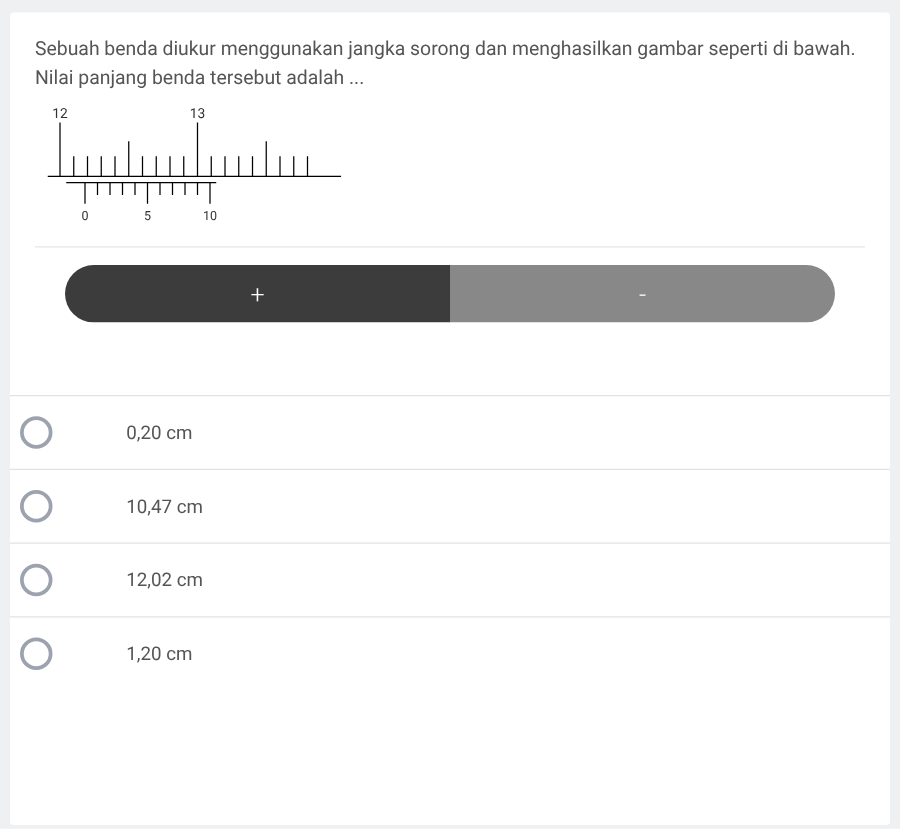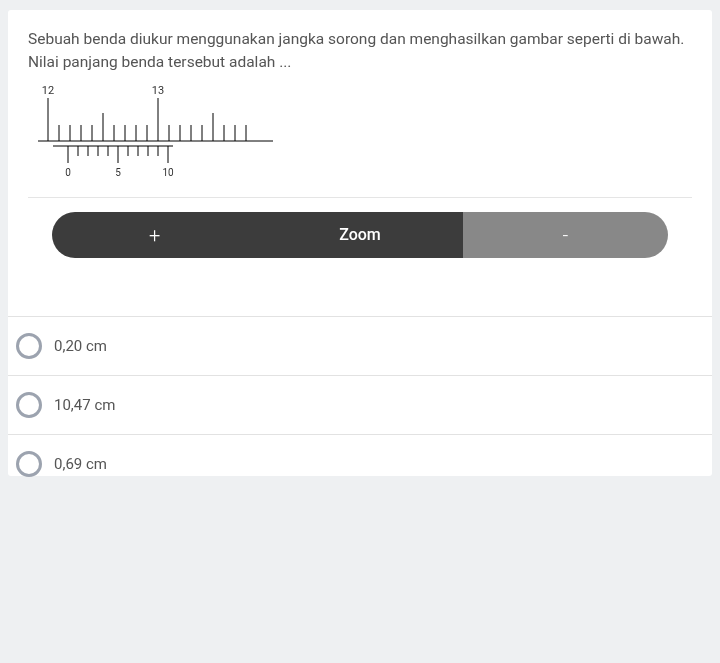--- a/index.html
+++ b/index.html
@@ -8,21 +8,21 @@
     background: #eef0f2;
     width: 720px;
     height: 663px;
     overflow: hidden;
   }
   .card {
     background: #fff;
     margin: 10px 8px 0 8px;
     padding: 18px 20px 0 20px;
     border-radius: 3px;
-    height: 466px;
+    height: 650px;
   }
   .question {
     color: #555;
     font-size: 15.5px;
     line-height: 1.5;
     margin-bottom: 8px;
   }
   .vernier {
     width: 235px;
     height: 108px;
@@ -54,20 +54,21 @@
   .zoom-plus { background: #3c3c3c; }
   .zoom-label { background: #3c3c3c; cursor: default; }
   .zoom-minus { background: #888; }
   .options { margin: 0 -20px; }
   .option {
     display: flex;
     align-items: center;
     padding: 16px 8px;
     border-top: 1px solid #e2e2e2;
     cursor: pointer;
+    gap: 47px;
   }
   .radio {
     width: 26px;
     height: 26px;
     border: 3px solid #9ca3af;
     border-radius: 50%;
     margin-right: 12px;
     flex-shrink: 0;
   }
   .option-text {
@@ -126,31 +127,34 @@
     </g>
     <text x="30" y="93" font-size="10" fill="#333" text-anchor="middle">0</text>
     <text x="80" y="93" font-size="10" fill="#333" text-anchor="middle">5</text>
     <text x="130" y="93" font-size="10" fill="#333" text-anchor="middle">10</text>
   </svg>
 
   <hr class="divider">
 
   <div class="zoom-bar">
     <div class="zoom-seg zoom-plus">+</div>
-    <div class="zoom-seg zoom-label">Zoom</div>
     <div class="zoom-seg zoom-minus">-</div>
   </div>
 
   <div class="options">
     <label class="option">
       <span class="radio"></span>
       <span class="option-text">0,20 cm</span>
     </label>
     <label class="option">
       <span class="radio"></span>
       <span class="option-text">10,47 cm</span>
     </label>
     <label class="option">
       <span class="radio"></span>
-      <span class="option-text">0,69 cm</span>
+      <span class="option-text">12,02 cm</span>
+    </label>
+    <label class="option">
+      <span class="radio"></span>
+      <span class="option-text">1,20 cm</span>
     </label>
   </div>
 </div>
 
 </body></html>

